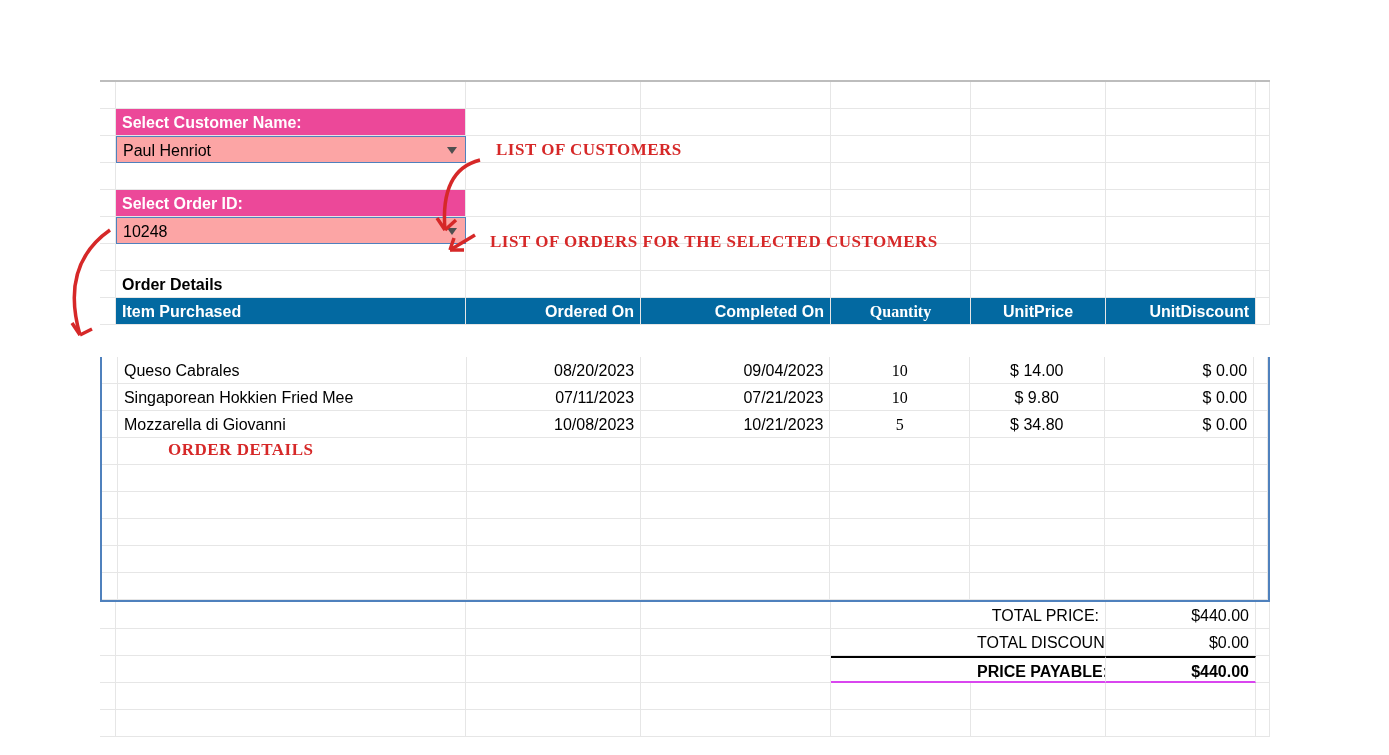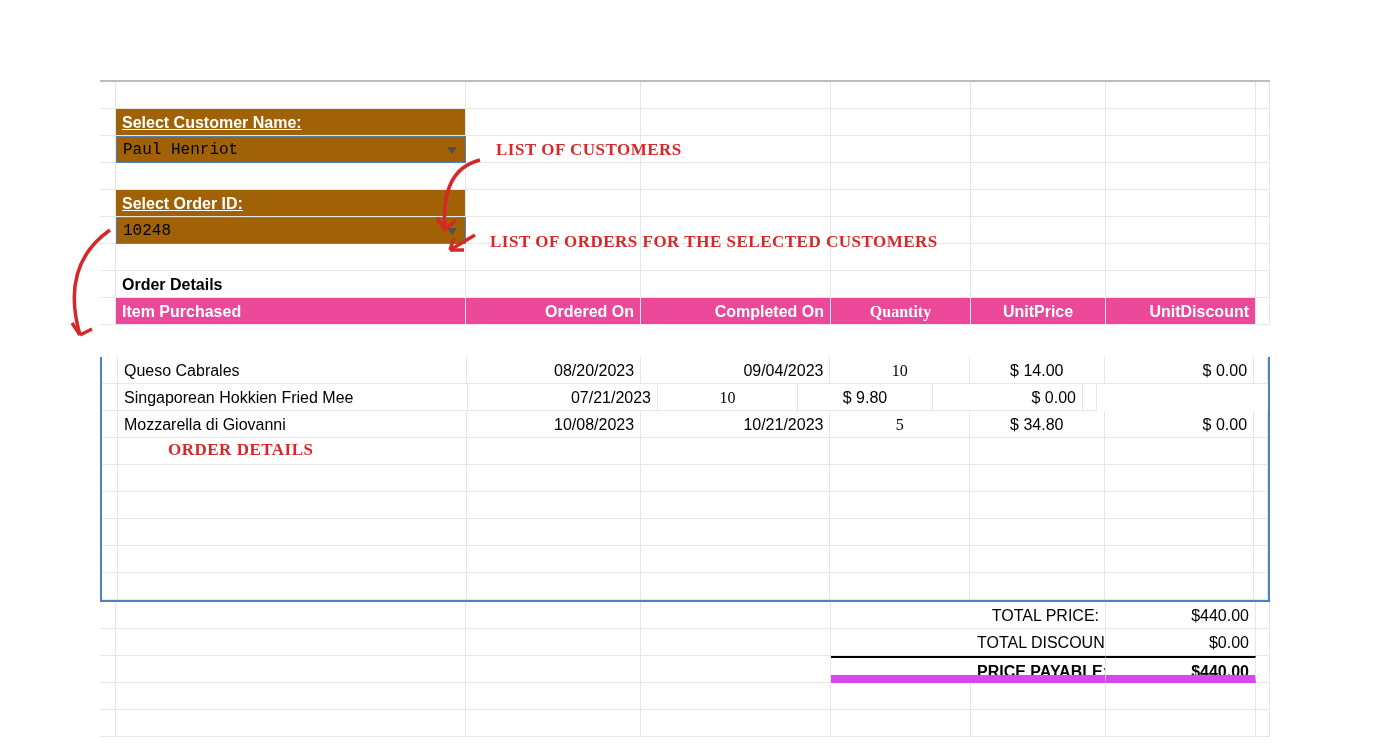--- a/index.html
+++ b/index.html
@@ -40,51 +40,49 @@
   .cB { width: 350px; }                    
   .cC { width: 175px; text-align: right; } 
   .cD { width: 190px; text-align: right; } 
   .cE { width: 140px; text-align: center; font-family: Liberation Serif, serif; } 
   .cF { width: 135px; text-align: center; } 
   .cG { width: 150px; text-align: right; } 
   .cH { width: 14px; padding:0; }          
 
   
   .blue {
-    background: #a16207;
+    background: #ec4899;
     color: #fff;
     font-weight: bold;
-    text-decoration: underline;
   }
   .blueInput {
     border: 1px solid #4f81bd;
-    background: #a16207;
-    font-family: Liberation Mono, monospace;
+    background: #fca5a5;
   }
   .bold { font-weight: bold; }
 
   
   .thRow .cell {
-    background: #ec4899;
+    background: #0369a1;
     color: #fff;
     font-weight: bold;
   }
   .thRow .cA, .thRow .cH { background:#fff; }
 
   
   .dataRegion {
     border-left: 2px solid #4f81bd;
     border-right: 2px solid #4f81bd;
     border-bottom: 2px solid #4f81bd;
     margin-top: 32px;
   }
 
   
   .totTop { border-top: 2px solid #000; }
-  .totBottom { border-bottom: 8px solid #d946ef; }
+  .totBottom { border-bottom: 2px solid #d946ef; }
   .ralign { text-align: right; }
 
   
   .annot {
     position: absolute;
     font-family: "Comic Sans MS", "Segoe Script", cursive;
     color: #d62828;
     font-size: 17px;
     font-weight: 600;
     letter-spacing: 0.5px;
@@ -221,20 +219,21 @@
       <div class="cell cC">08/20/2023</div>
       <div class="cell cD">09/04/2023</div>
       <div class="cell cE">10</div>
       <div class="cell cF">$ 14.00</div>
       <div class="cell cG">$ 0.00</div>
       <div class="cell cH"></div>
     </div>
     <div class="row">
       <div class="cell cA"></div>
       <div class="cell cB leftA">Singaporean Hokkien Fried Mee</div>
+      <div class="cell cC">07/11/2023</div>
       <div class="cell cD">07/21/2023</div>
       <div class="cell cE">10</div>
       <div class="cell cF">$ 9.80</div>
       <div class="cell cG">$ 0.00</div>
       <div class="cell cH"></div>
     </div>
     <div class="row">
       <div class="cell cA"></div>
       <div class="cell cB leftA">Mozzarella di Giovanni</div>
       <div class="cell cC">10/08/2023</div>

